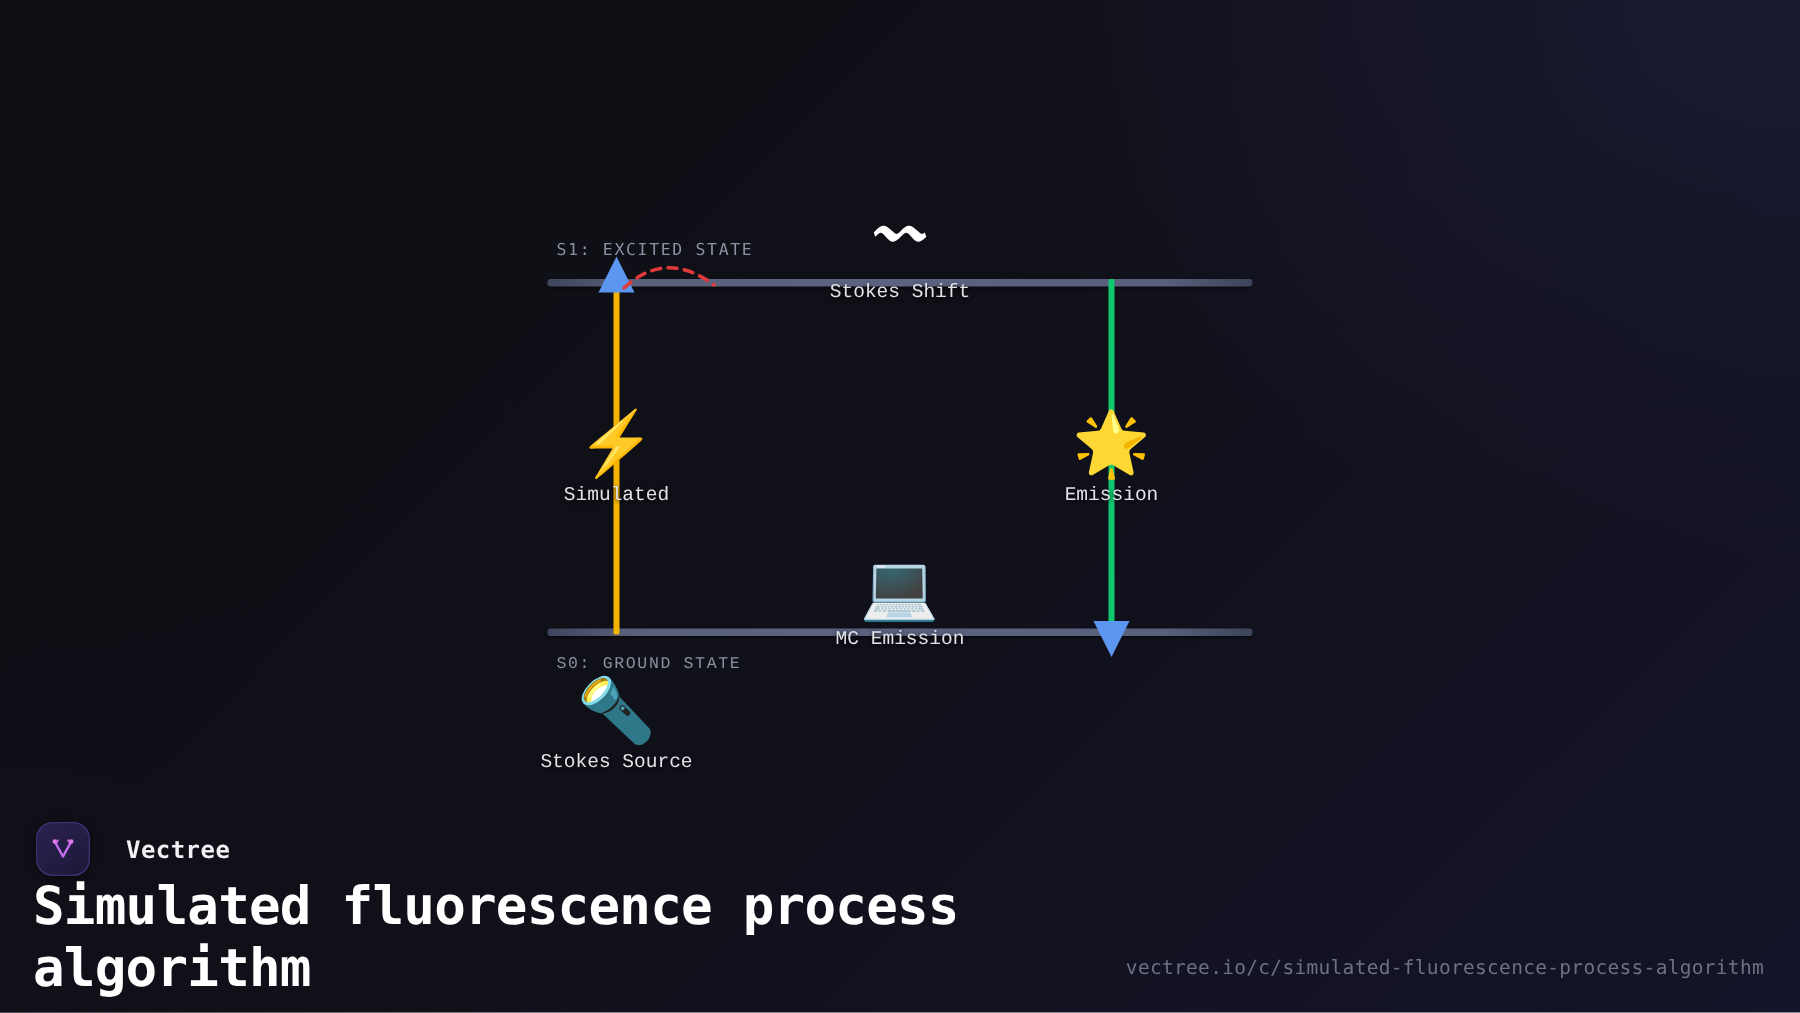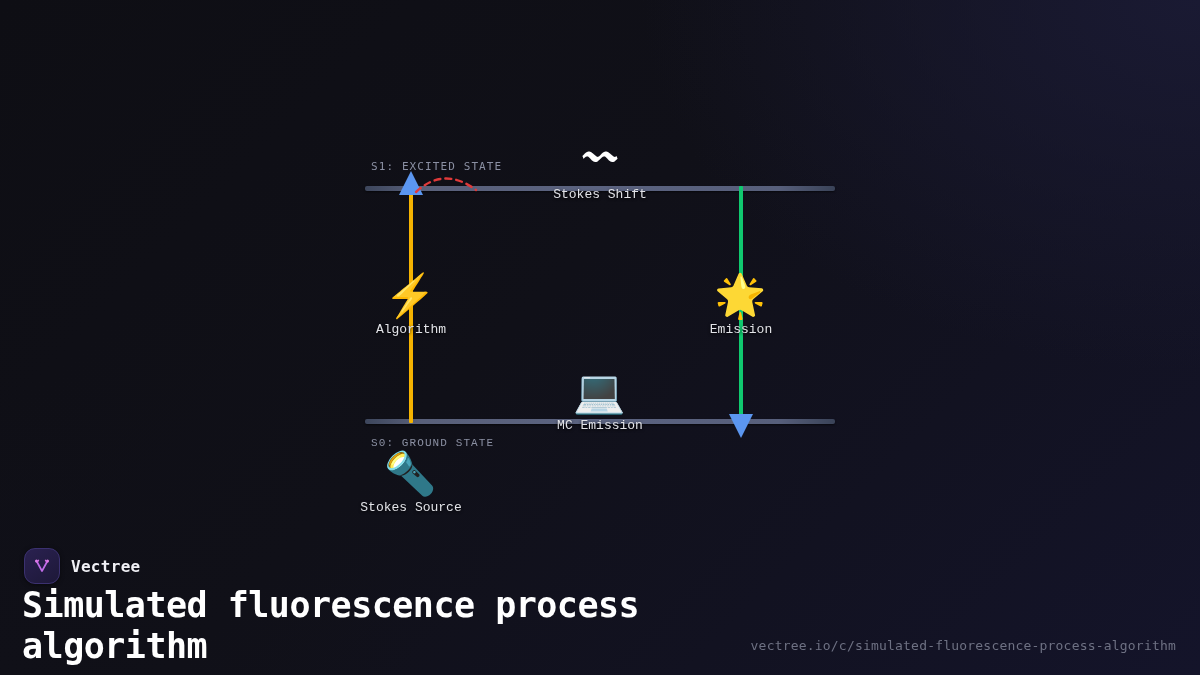--- a/index.html
+++ b/index.html
@@ -127,21 +127,21 @@
   #footer {
     position: absolute;
     left: 0; bottom: 0;
     width: 1200px; height: 135px;
   }
   #brand-row {
     position: absolute;
     left: 24px; top: 8px;
     display: flex;
     align-items: center;
-    gap: 11px;
+    gap: 24px;
   }
   #brand-logo {
     width: 34px; height: 34px;
     border-radius: 11px;
     background: linear-gradient(145deg, #2a2150 0%, #1d1838 100%);
     border: 1px solid #3b3170;
     display: flex;
     align-items: center;
     justify-content: center;
     box-shadow: 0 1px 4px rgba(0,0,0,0.5);
@@ -194,21 +194,21 @@
     <path d="M 6 32 Q 34 6 66 30" fill="none" stroke="#e03a3a" stroke-width="2.4" stroke-dasharray="6 5" stroke-linecap="round"></path>
   </svg>
 
   <div id="node-stokes" class="node">
     <div class="node-icon">〰</div>
     <div class="node-label">Stokes Shift</div>
   </div>
 
   <div id="node-absorption" class="node">
     <div class="node-icon">⚡</div>
-    <div class="node-label">Algorithm</div>
+    <div class="node-label">Simulated</div>
   </div>
 
   <div id="node-emission" class="node">
     <div class="node-icon">🌟</div>
     <div class="node-label">Emission</div>
   </div>
 
   <div id="node-mc" class="node">
     <div class="node-icon">💻</div>
     <div class="node-label">MC Emission</div>

